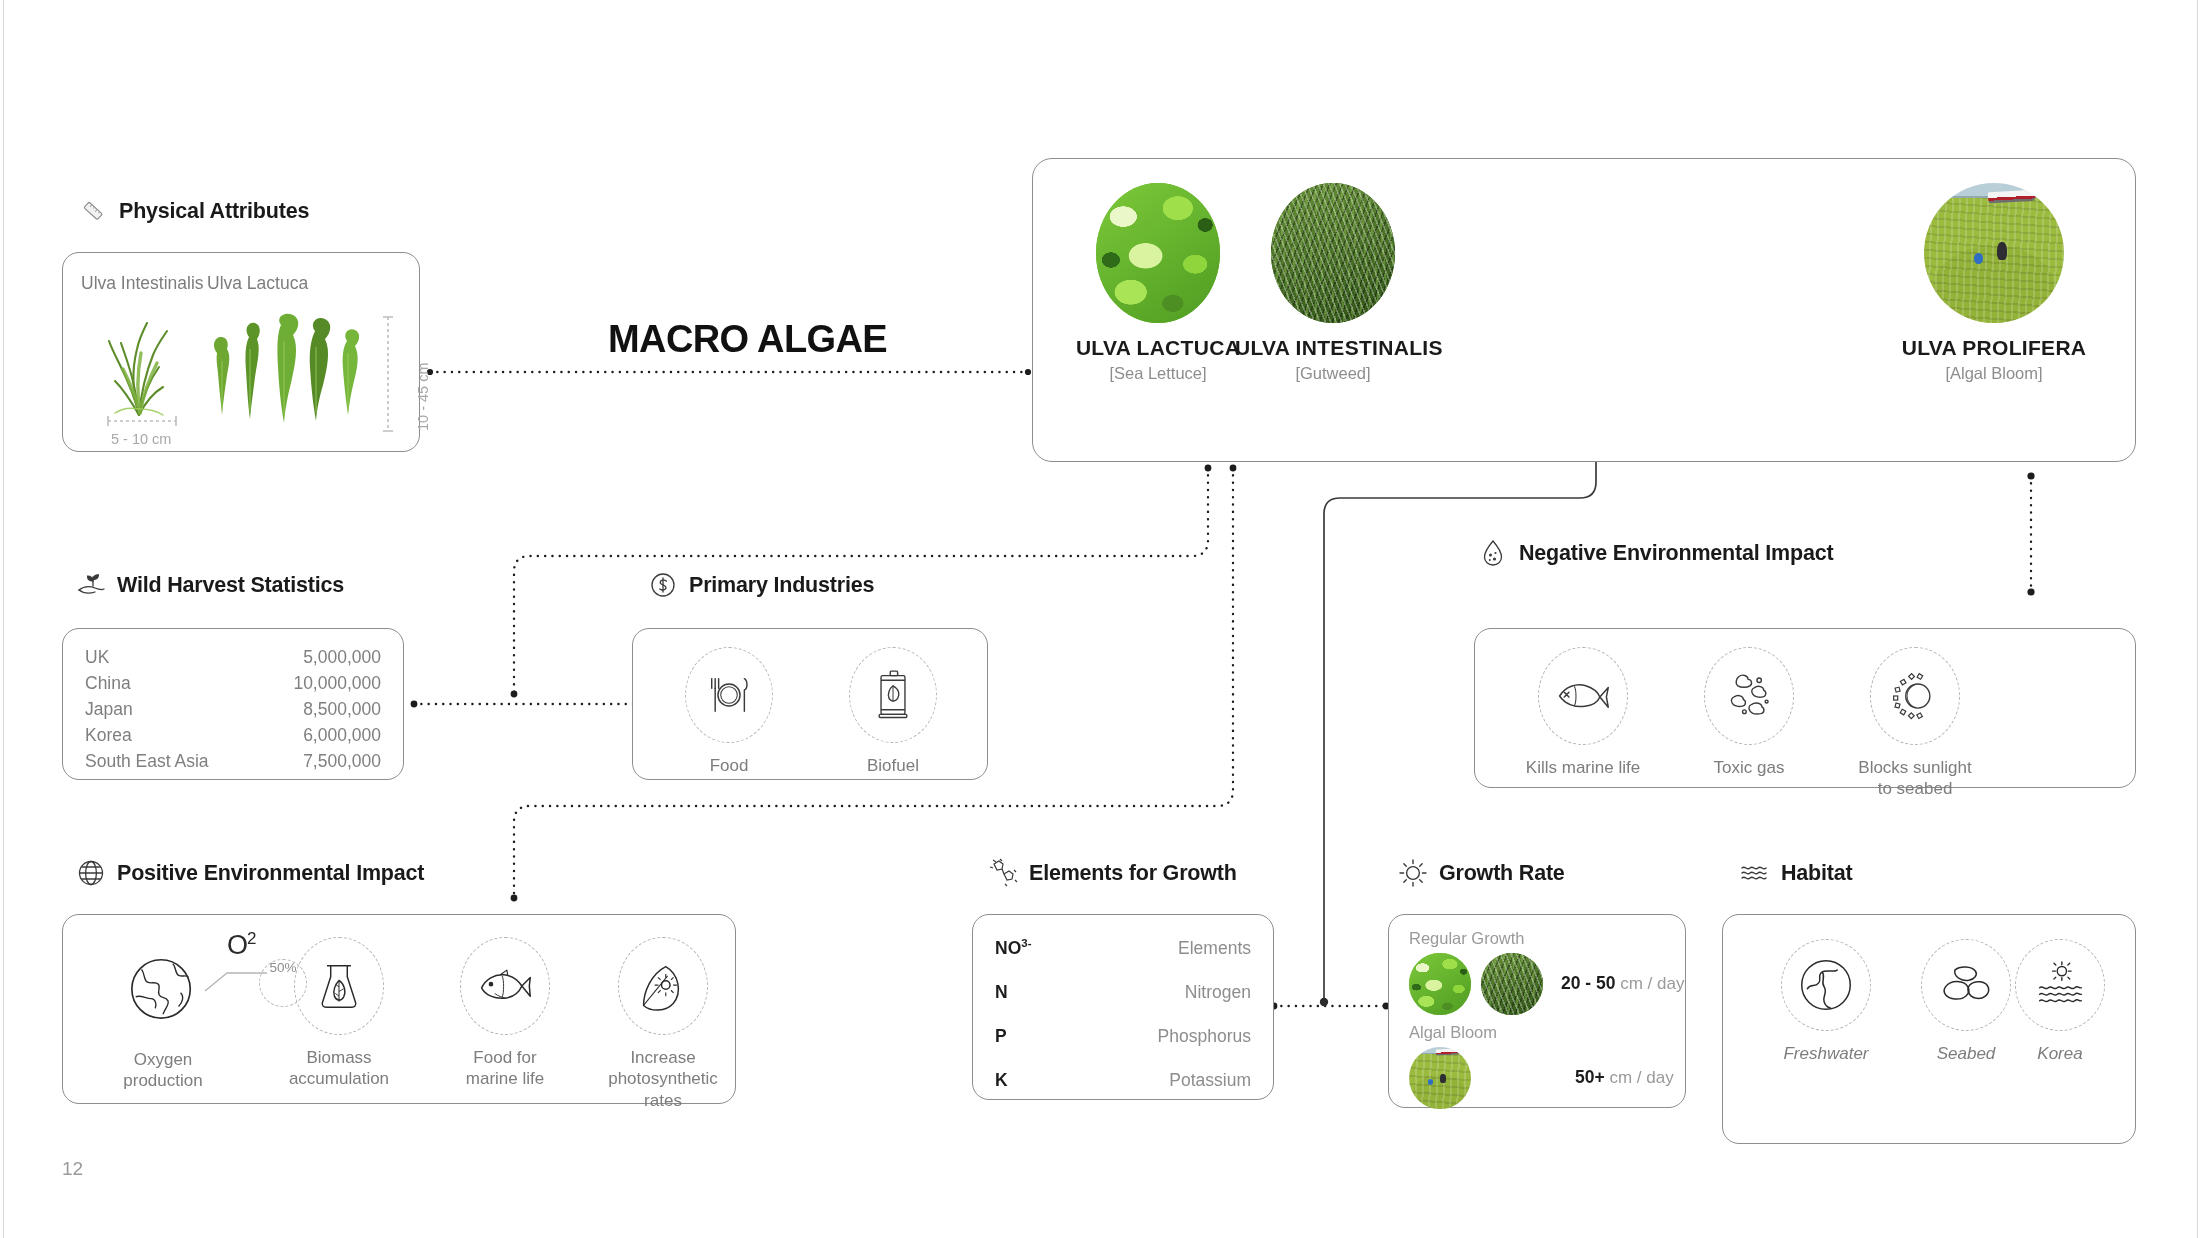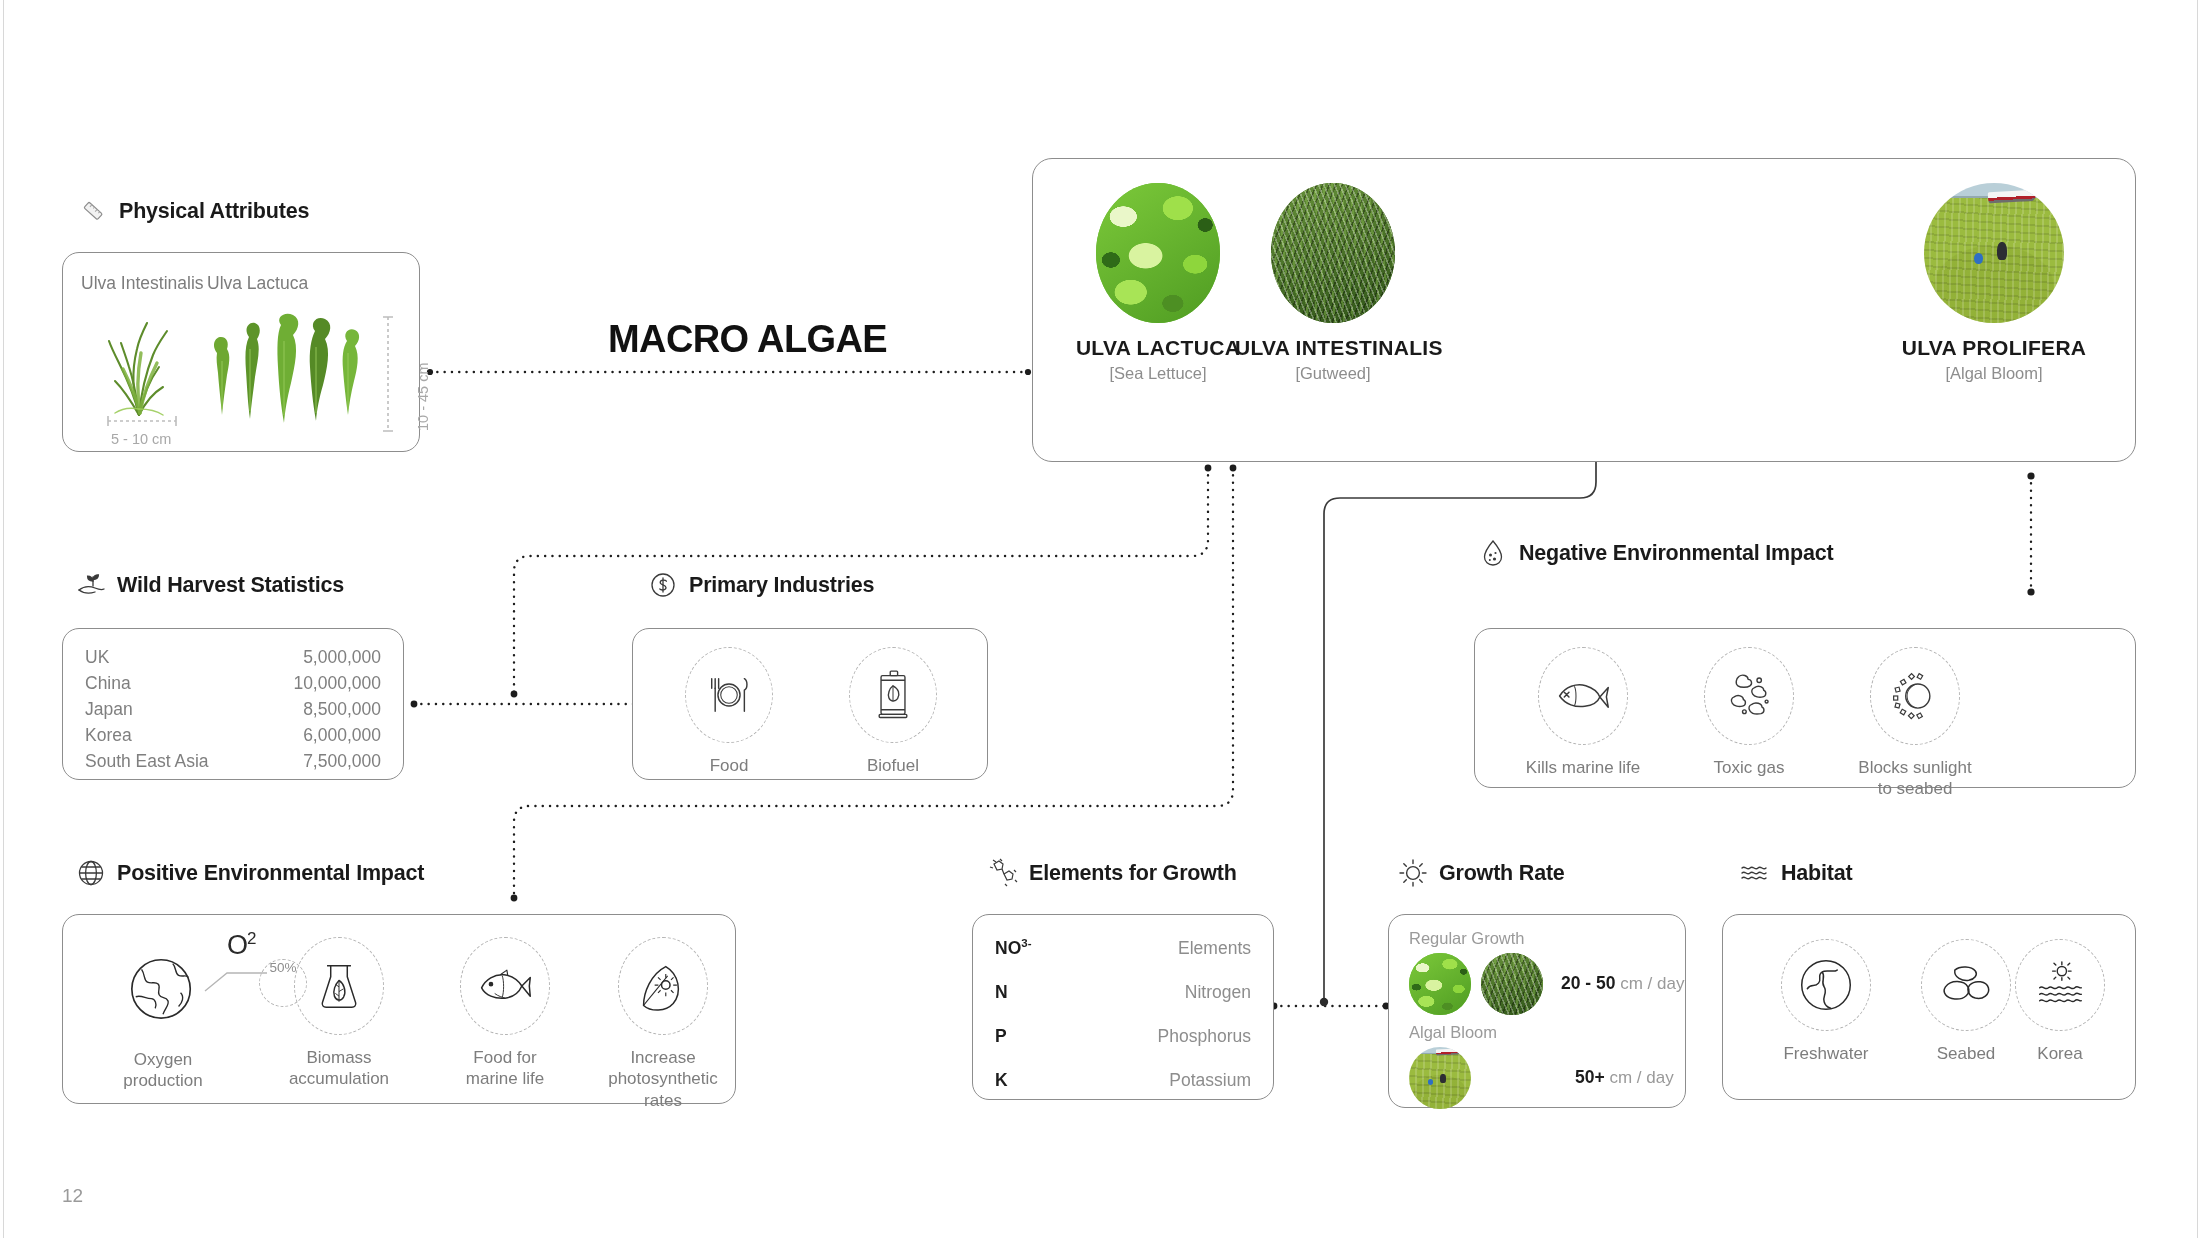--- a/index.html
+++ b/index.html
@@ -86,21 +86,21 @@
   .gr-val{position:absolute;font-size:17px;color:#9a9a9a;white-space:nowrap;}
   .gr-val b{color:#1d1d1d;font-size:17.5px;}
   .gr-disc{position:absolute;border-radius:50%;overflow:hidden;}
 
   
   .o2big{position:absolute;font-size:27px;color:#2a2a2a;letter-spacing:-1px;}
   .o2big sup{font-size:17px;}
   .pctring{position:absolute;width:46px;height:46px;border:1.4px dashed #b5b5b5;border-radius:50%;
            display:flex;align-items:flex-start;justify-content:center;font-size:13.5px;color:#8d8d8d;}
 
-  #pagenum{position:absolute;left:62px;top:1158px;font-size:19px;color:#9a9a9a;margin-top:27px;}
+  #pagenum{position:absolute;left:62px;top:1158px;font-size:19px;color:#9a9a9a;}
 
   svg{display:block;overflow:visible;}
   .dotln{fill:none;stroke:#1d1d1d;stroke-width:2.4;stroke-linecap:round;stroke-dasharray:0.1 7.2;}
   .solidln{fill:none;stroke:#3a3a3a;stroke-width:1.7;}
 </style>
 </head>
 <body>
 
 <div id="stage">
 
@@ -537,21 +537,21 @@
     <span class="hic">
       <svg viewBox="0 0 30 30" width="30" height="30" fill="none" stroke="#3a3a3a" stroke-width="1.4" stroke-linecap="round">
         <path d="M2 10 C5 7 7 13 10 10 C13 7 15 13 18 10 C21 7 23 13 26 10"></path>
         <path d="M2 15 C5 12 7 18 10 15 C13 12 15 18 18 15 C21 12 23 18 26 15"></path>
         <path d="M2 20 C5 17 7 23 10 20 C13 17 15 23 18 20 C21 17 23 23 26 20"></path>
       </svg>
     </span>
     <span class="htxt">Habitat</span>
   </div>
 
-  <div class="card" style="left:1722px;top:914px;width:414px;height:186px;">
+  <div class="card" style="left:1722px;top:914px;width:414px;height:230px;font-style:italic;">
     <div class="tile" style="left:28px;top:24px;width:150px;">
       <div class="ring" style="--rw:88px;--rh:90px;">
         <svg viewBox="0 0 60 60" width="56" height="56" fill="none" stroke="#2a2a2a" stroke-width="1.6" stroke-linecap="round">
           <circle cx="30" cy="30" r="26"></circle>
           <path d="M10 34 C14 28 18 33 22 28 C26 23 20 20 26 16 C30 13 38 17 42 14 M26 16 C30 22 24 26 28 32 C32 38 26 42 28 48 C29 52 32 54 35 55"></path>
         </svg>
       </div>
       <div class="tlabel">Freshwater</div>
     </div>
 

